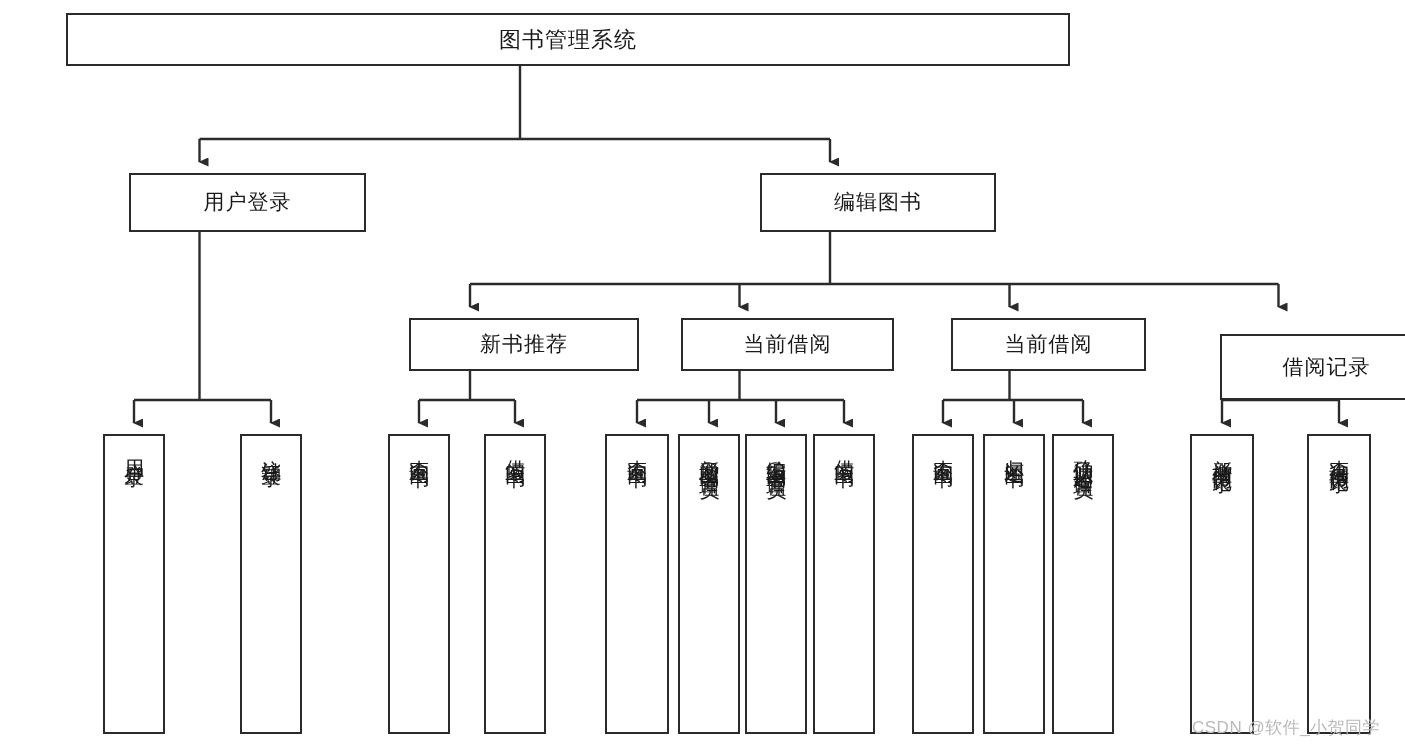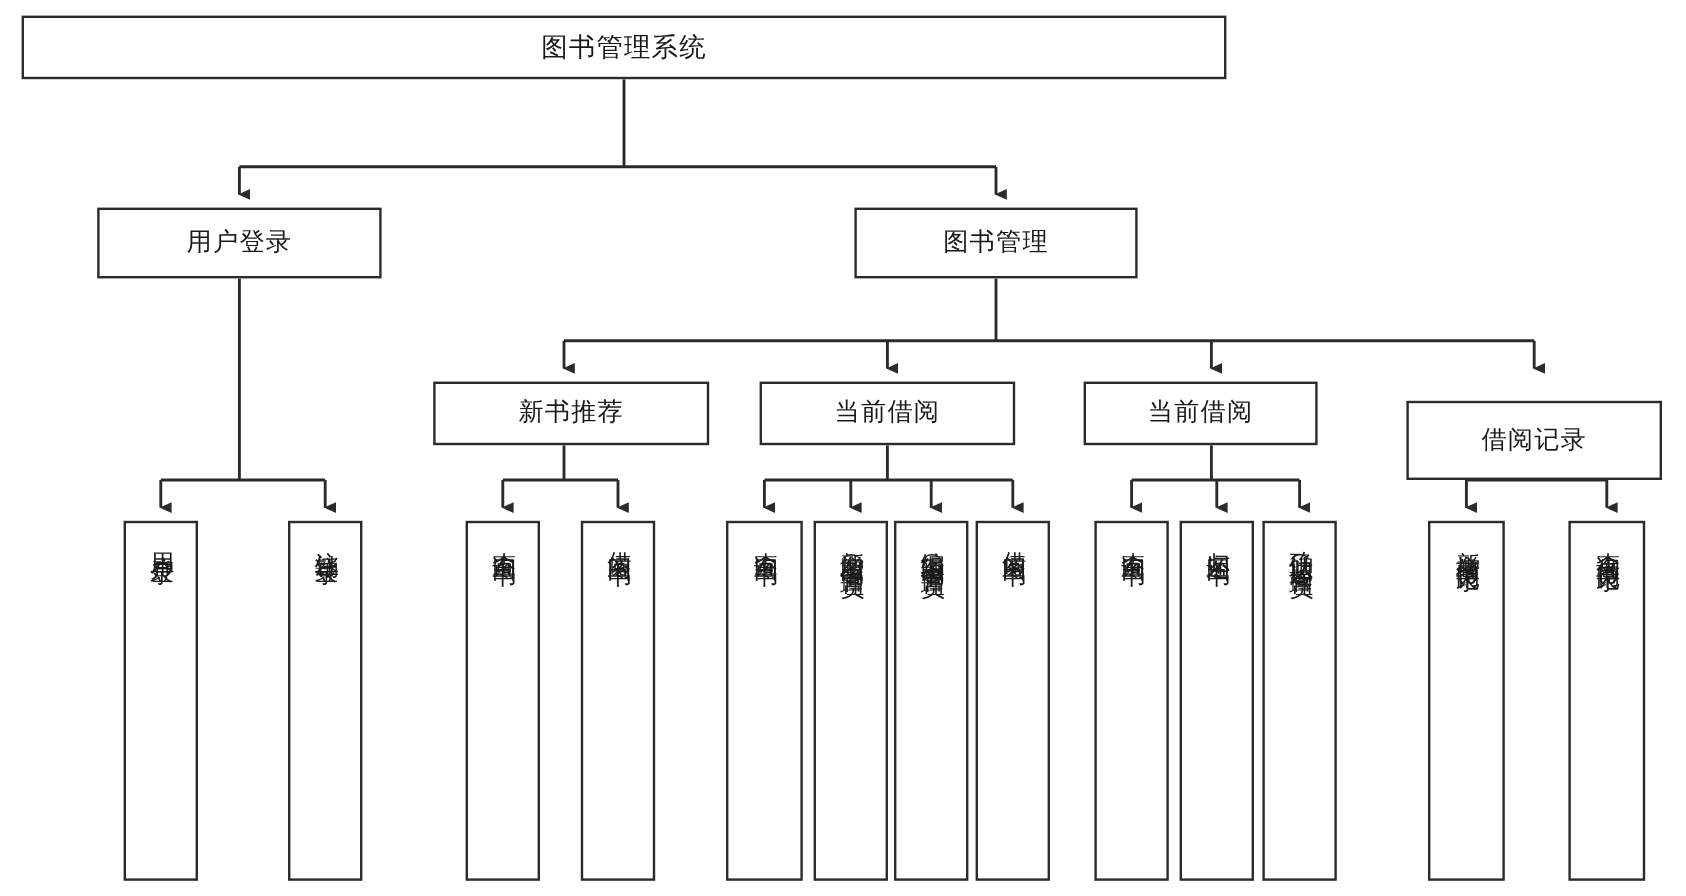--- a/index.html
+++ b/index.html
@@ -35,20 +35,21 @@
     align-items: center;
     justify-content: center;
     color: #1a1a1a;
   }
   
   .node.horiz {
     font-size: 21px;
     line-height: 1.15;
     letter-spacing: 1px;
     white-space: nowrap;
+    margin-left: 48px;
   }
   .node.root {
     font-size: 22px;
   }
   
   .node.vert {
     align-items: flex-start;
     justify-content: center;
     padding-top: 8px;
   }
@@ -116,21 +117,21 @@
   </svg>
 
   <div id="node-layer">
       <div class="node horiz root" style="left: 18px; top: 13px; width: 1004px; height: 53px;">
         <span class="hlabel">图书管理系统</span>
       </div>
       <div class="node horiz" style="left: 81px; top: 173px; width: 237px; height: 59px;">
         <span class="hlabel">用户登录</span>
       </div>
       <div class="node horiz" style="left: 712px; top: 173px; width: 236px; height: 59px;">
-        <span class="hlabel">图书管理</span>
+        <span class="hlabel">编辑图书</span>
       </div>
       <div class="node horiz" style="left: 361px; top: 318px; width: 230px; height: 53px;">
         <span class="hlabel">新书推荐</span>
       </div>
       <div class="node horiz" style="left: 633px; top: 318px; width: 213px; height: 53px;">
         <span class="hlabel">当前借阅</span>
       </div>
       <div class="node horiz" style="left: 903px; top: 318px; width: 195px; height: 53px;">
         <span class="hlabel">当前借阅</span>
       </div>
@@ -171,13 +172,14 @@
         <span class="vlabel">确认归还（管理员）</span>
       </div>
       <div class="node vert" style="left: 1190px; top: 434px; width: 64px; height: 300px;">
         <span class="vlabel">新增借阅记录</span>
       </div>
       <div class="node vert" style="left: 1307px; top: 434px; width: 64px; height: 300px;">
         <span class="vlabel">查询借阅记录</span>
       </div>
     </div>
 
+  <div class="watermark" style="left: 1192px; top: 716px;">CSDN @软件_小贺同学</div>
 </div>
 
 </body></html>

